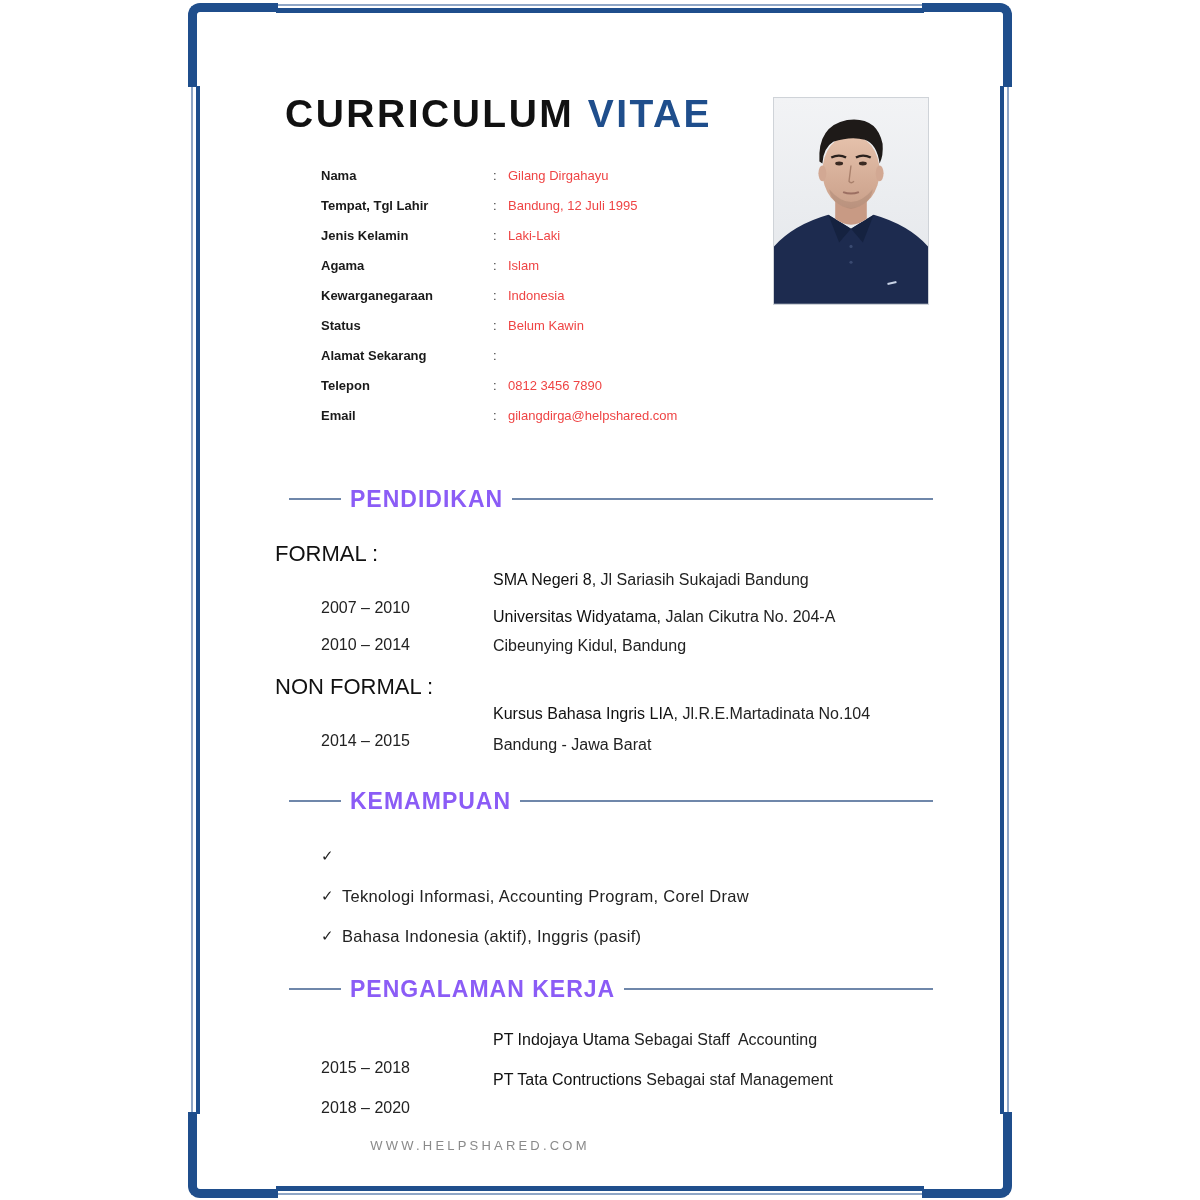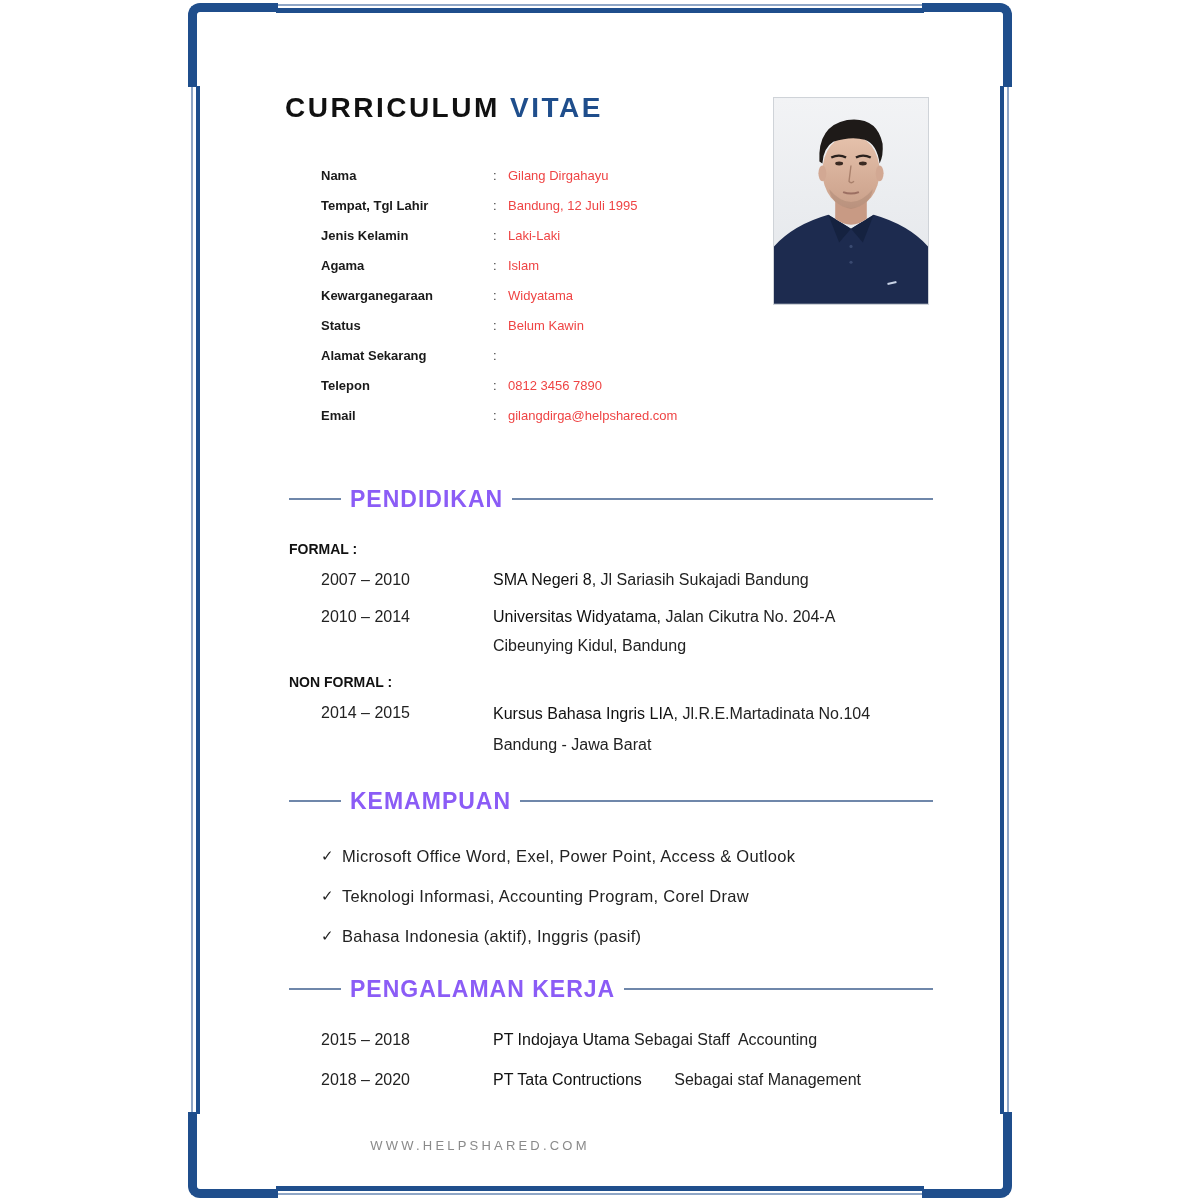--- a/index.html
+++ b/index.html
@@ -12,21 +12,21 @@
     .line.thin-light { background: #8fa6c6; }
     .corner { position: absolute; border-color: #1f4e8c; border-style: solid; }
     .corner.tl { left: 188px; top: 3px; width: 90px; height: 84px; border-width: 9px 0 0 9px; border-top-left-radius: 12px; }
     .corner.tr { left: 922px; top: 3px; width: 90px; height: 84px; border-width: 9px 9px 0 0; border-top-right-radius: 12px; }
     .corner.bl { left: 188px; top: 1112px; width: 90px; height: 86px; border-width: 0 0 9px 9px; border-bottom-left-radius: 12px; }
     .corner.br { left: 922px; top: 1112px; width: 90px; height: 86px; border-width: 0 9px 9px 0; border-bottom-right-radius: 12px; }
 
     
     .title {
       position: absolute; left: 285px; top: 92px;
-      font-size: 28px; font-weight: bold; letter-spacing: 2.5px; color: #111;
+      font-size: 39px; font-weight: bold; letter-spacing: 2.5px; color: #111;
     }
     .title .accent { color: #1f4e8c; }
 
     .photo {
       position: absolute; left: 773px; top: 97px; width: 156px; height: 208px;
       border: 1px solid #cfd3d8; overflow: hidden; background: #eef0f3;
     }
     .photo svg { display: block; width: 100%; height: 100%; }
 
     .info { position: absolute; left: 321px; top: 160px; width: 520px; }
@@ -40,27 +40,27 @@
       position: absolute; left: 289px; width: 644px; height: 30px;
       display: flex; align-items: center;
     }
     .section-head .rule-left { width: 52px; height: 2px; background: #6f87aa; }
     .section-head .rule-right { flex: 1; height: 2px; background: #6f87aa; }
     .section-head .sec-title {
       color: #8b5cf6; font-weight: bold; font-size: 23px; letter-spacing: 1px;
       padding: 0 9px 0 9px;
     }
 
-    .subhead { position: absolute; left: 289px; font-size: 14px; font-weight: bold; color: #111; }
+    .subhead { position: absolute; left: 275px; font-size: 22px; font-weight: normal; color: #111; }
 
     .edu-row { position: absolute; left: 321px; width: 620px; font-size: 16px; color: #222; }
     .edu-row .years { position: absolute; left: 0; top: 0; width: 170px; }
     .edu-row .desc { position: absolute; left: 172px; top: 0; width: 440px; line-height: 29px; }
     .edu-row .desc b { font-weight: normal; color: #111; }
-    .edu-row .years { line-height: 29px; }
+    .edu-row .years { line-height: 29px; margin-top: 28px; }
 
     .skills { position: absolute; left: 321px; top: 836px; }
     .skill { height: 40px; display: flex; align-items: center; font-size: 16.5px; color: #222; letter-spacing: 0.3px; }
     .skill .check { width: 21px; font-size: 15px; color: #222; }
 
     .footer {
       position: absolute; left: 0; width: 960px; top: 1138px; text-align: center;
       font-size: 13px; letter-spacing: 3.2px; color: #8a8a8a;
     }
   </style>
@@ -154,21 +154,21 @@
     <span class="val">Laki-Laki</span>
   </div>
   <div class="info-row">
     <span class="lbl">Agama</span>
     <span class="sep">:</span>
     <span class="val">Islam</span>
   </div>
   <div class="info-row">
     <span class="lbl">Kewarganegaraan</span>
     <span class="sep">:</span>
-    <span class="val">Widyatama</span>
+    <span class="val">Indonesia</span>
   </div>
   <div class="info-row">
     <span class="lbl">Status</span>
     <span class="sep">:</span>
     <span class="val">Belum Kawin</span>
   </div>
   <div class="info-row">
     <span class="lbl">Alamat Sekarang</span>
     <span class="sep">:</span>
   </div>
@@ -219,21 +219,20 @@
 
 <div class="section-head" style="top:786px;">
   <div class="rule-left"></div>
   <span class="sec-title">KEMAMPUAN</span>
   <div class="rule-right"></div>
 </div>
 
 <div class="skills">
   <div class="skill">
     <span class="check">✓</span>
-    <span>Microsoft Office Word, Exel, Power Point, Access &amp; Outlook</span>
   </div>
   <div class="skill">
     <span class="check">✓</span>
     <span>Teknologi Informasi, Accounting Program, Corel Draw</span>
   </div>
   <div class="skill">
     <span class="check">✓</span>
     <span>Bahasa Indonesia (aktif), Inggris (pasif)</span>
   </div>
 </div>
@@ -247,17 +246,17 @@
 <div class="edu-row" style="top:1025px;">
   <span class="years">2015 – 2018</span>
   <div class="desc">
     <b>PT Indojaya Utama</b><span style="white-space:pre;"> Sebagai Staff  Accounting</span>
   </div>
 </div>
 
 <div class="edu-row" style="top:1065px;">
   <span class="years">2018 – 2020</span>
   <div class="desc">
-    <b>PT Tata Contructions</b><span style="white-space:pre;margin-left:28px;"> Sebagai staf Management</span>
+    <b>PT Tata Contructions</b><span style="white-space:pre;"> Sebagai staf Management</span>
   </div>
 </div>
 
 <div class="footer">WWW.HELPSHARED.COM</div>
 
 </body></html>

